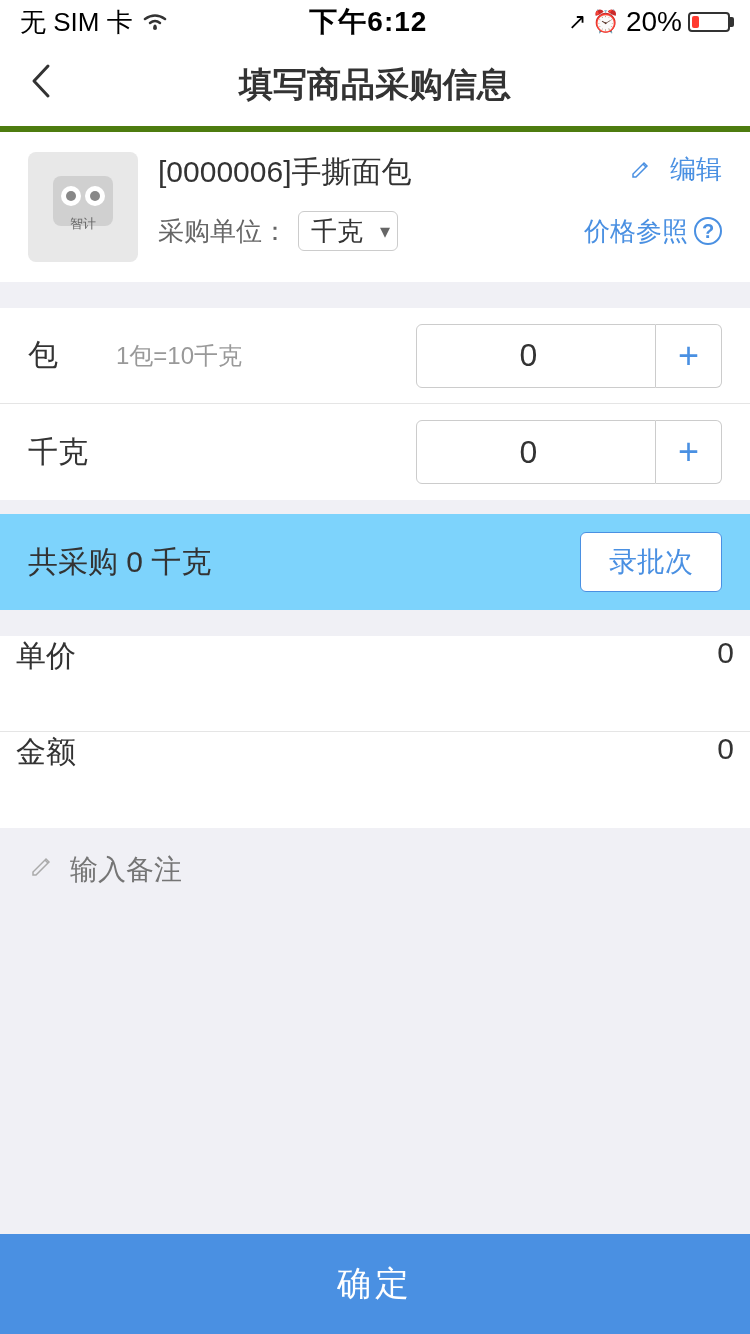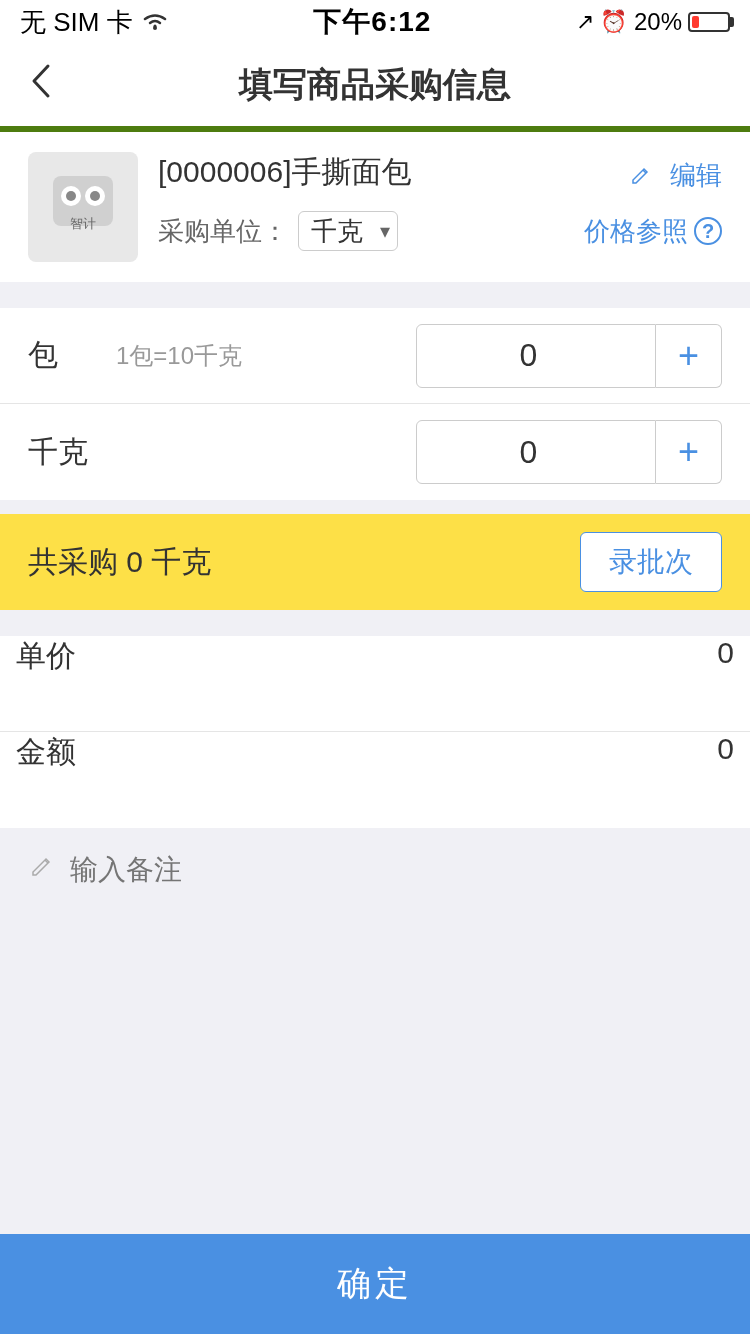--- a/index.html
+++ b/index.html
@@ -95,21 +95,21 @@
       color: #999;
       text-align: center;
       line-height: 1.2;
     }
     .product-info {
       flex: 1;
     }
     .product-header {
       display: flex;
       justify-content: space-between;
-      align-items: flex-end;
+      align-items: flex-start;
     }
     .product-name {
       font-size: 30px;
       color: #333;
       font-weight: 500;
     }
     .edit-btn {
       font-size: 26px;
       color: #4a90e2;
       display: flex;
@@ -223,21 +223,21 @@
       font-size: 36px;
       color: #4a90e2;
       display: flex;
       align-items: center;
       justify-content: center;
       cursor: pointer;
     }
 
     
     .summary-section {
-      background: #fde047;
+      background: #7dd3fc;
     }
     .summary-row {
       display: flex;
       align-items: center;
       justify-content: space-between;
       padding: 0 28px;
       height: 96px;
     }
     .summary-text {
       font-size: 30px;
@@ -342,21 +342,21 @@
         <path d="M9 12 Q14 8 19 12" stroke="#333" stroke-width="2.5" fill="none" stroke-linecap="round"></path>
         <path d="M4 8 Q14 1 24 8" stroke="#333" stroke-width="2.5" fill="none" stroke-linecap="round"></path>
         <circle cx="14" cy="17" r="2" fill="#333"></circle>
       </svg>
     </span>
   </div>
   <div class="status-center">下午6:12</div>
   <div class="status-right">
     <span style="font-size:22px;">↗</span>
     <span style="font-size:22px;">⏰</span>
-    <span style="font-size:24px;">20%</span>
+    <span style="font-size:28px;">20%</span>
     <span class="battery">
       <span class="battery-fill"></span>
     </span>
   </div>
 </div>
 
 <div class="nav-bar">
   <span class="nav-back">
     <svg width="24" height="38" viewBox="0 0 24 38">
       <polyline points="20,4 6,19 20,34" stroke="#333" stroke-width="3" fill="none" stroke-linecap="round" stroke-linejoin="round"></polyline>

